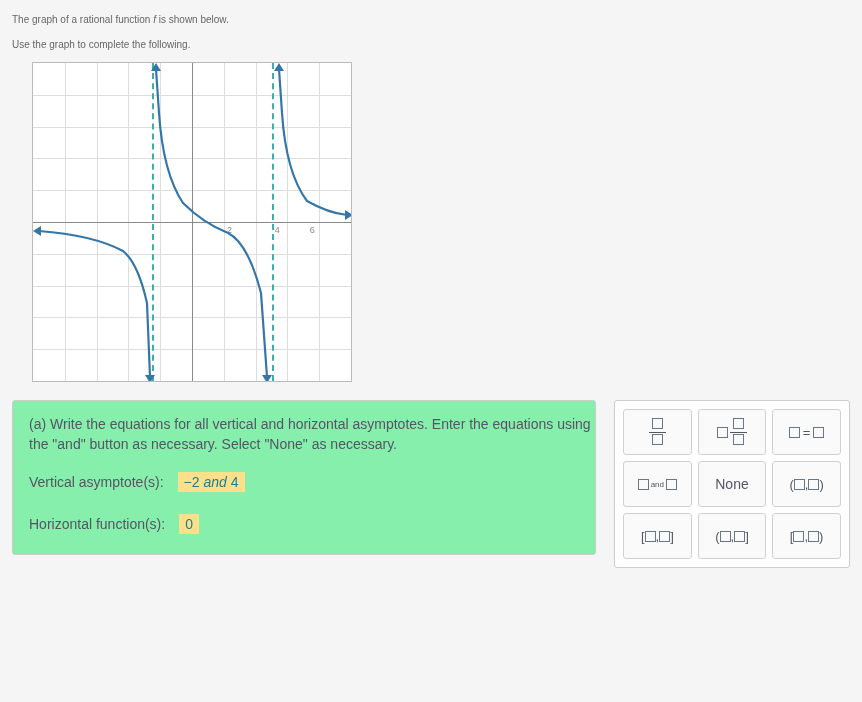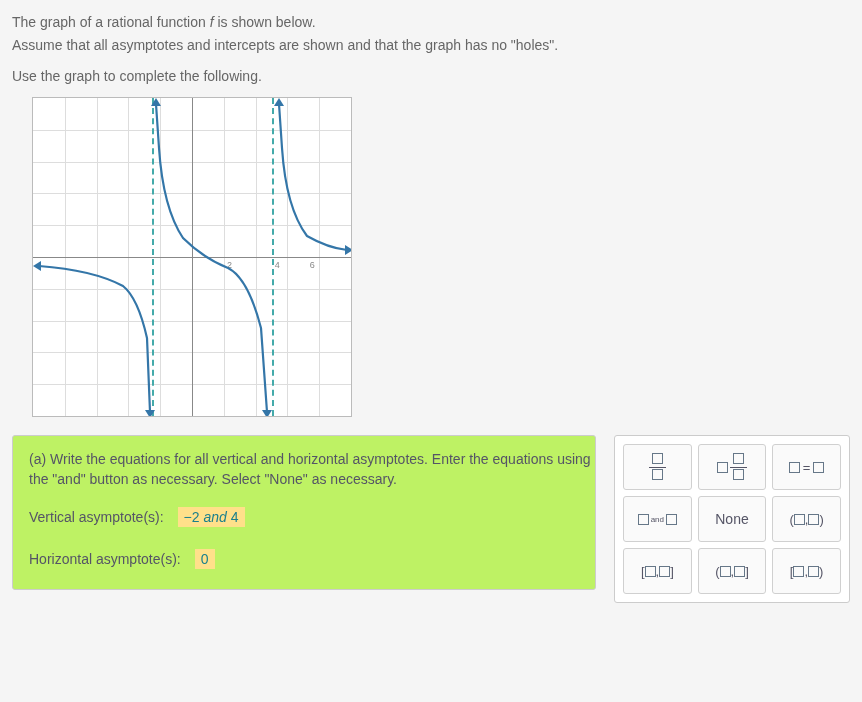--- a/index.html
+++ b/index.html
@@ -3,21 +3,21 @@
 <meta charset="utf-8">
 <style>
   * { box-sizing: border-box; margin: 0; padding: 0; }
   body {
     font-family: Arial, sans-serif;
     background: #f5f5f5;
     padding: 12px;
     color: #444;
     width: 862px;
   }
-  .instructions { color: #666; font-size: 14px; line-height: 1.5; margin-bottom: 8px; }
+  .instructions { color: #666; font-size: 10px; line-height: 1.5; margin-bottom: 8px; }
   .instructions p { margin-bottom: 2px; }
   .italic-f { font-style: italic; }
   .graph-box {
     width: 320px; height: 320px;
     border: 1px solid #bbb;
     background: #fff;
     margin: 10px 0 18px 20px;
     position: relative;
     overflow: hidden;
   }
@@ -33,21 +33,21 @@
   .arrowhead { position: absolute; width: 0; height: 0; }
   .arrow-up { border-left: 5px solid transparent; border-right: 5px solid transparent; border-bottom: 8px solid #3476a8; }
   .arrow-down { border-left: 5px solid transparent; border-right: 5px solid transparent; border-top: 8px solid #3476a8; }
   .arrow-left { border-top: 5px solid transparent; border-bottom: 5px solid transparent; border-right: 8px solid #3476a8; }
   .arrow-right { border-top: 5px solid transparent; border-bottom: 5px solid transparent; border-left: 8px solid #3476a8; }
   svg.curve { position: absolute; top: 0; left: 0; }
 
   .question-row { display: flex; gap: 18px; align-items: flex-start; }
   .question-box {
     flex: 1;
-    background: #bef264;
+    background: #86efac;
     border: 1px solid #ccc;
     border-radius: 3px;
     padding: 14px 4px 20px 16px;
     font-size: 14px;
     color: #556;
   }
   .question-box .intro { line-height: 1.4; margin-bottom: 18px; }
   .answer-line { margin-bottom: 22px; display: flex; align-items: baseline; gap: 14px; text-align: right; }
   .answer-label { color: #556; }
   .answer-val { background: #ffe08a; padding: 2px 6px; border-radius: 0; color: #1a7f8c; font-weight: 500; }
@@ -83,21 +83,20 @@
   .mixed { display: inline-flex; align-items: center; gap: 2px; }
   .sq { display: inline-block; width: 11px; height: 11px; border: 1px solid #678; }
 </style>
 </head>
 <body>
 
 <div class="instructions">
   <p>
     <span>The graph of a rational function </span><span class="italic-f">f</span><span> is shown below.</span>
   </p>
-  <p>Assume that all asymptotes and intercepts are shown and that the graph has no "holes".</p>
   <p style="margin-top:10px">Use the graph to complete the following.</p>
 </div>
 
 <div class="graph-box">
 
   <div class="grid-line grid-v" style="left:10%"></div>
   <div class="grid-line grid-v" style="left:20%"></div>
   <div class="grid-line grid-v" style="left:30%"></div>
   <div class="grid-line grid-v" style="left:40%"></div>
   <div class="grid-line grid-v" style="left:60%"></div>
@@ -144,21 +143,21 @@
       <span>(a)</span>
       <span>Write the equations for all vertical and horizontal asymptotes. Enter the equations using the "and" button as necessary. Select "None" as necessary.</span>
     </div>
     <div class="answer-line">
       <span class="answer-label">Vertical asymptote(s):</span>
       <span class="answer-val">
         <span class="col-a">−2 </span><span class="col-b">and</span><span class="col-a"> 4</span>
       </span>
     </div>
     <div class="answer-line" style="margin-bottom:0">
-      <span class="answer-label">Horizontal asymptote(s):</span>
+      <span class="answer-label">Horizontal function(s):</span>
       <span class="answer-val">
         <span class="col-a">0</span>
       </span>
     </div>
   </div>
 
   <div class="keypad">
     <div class="kp-btn">
       <span class="frac">
           <span class="num"><span class="sq"></span></span>

